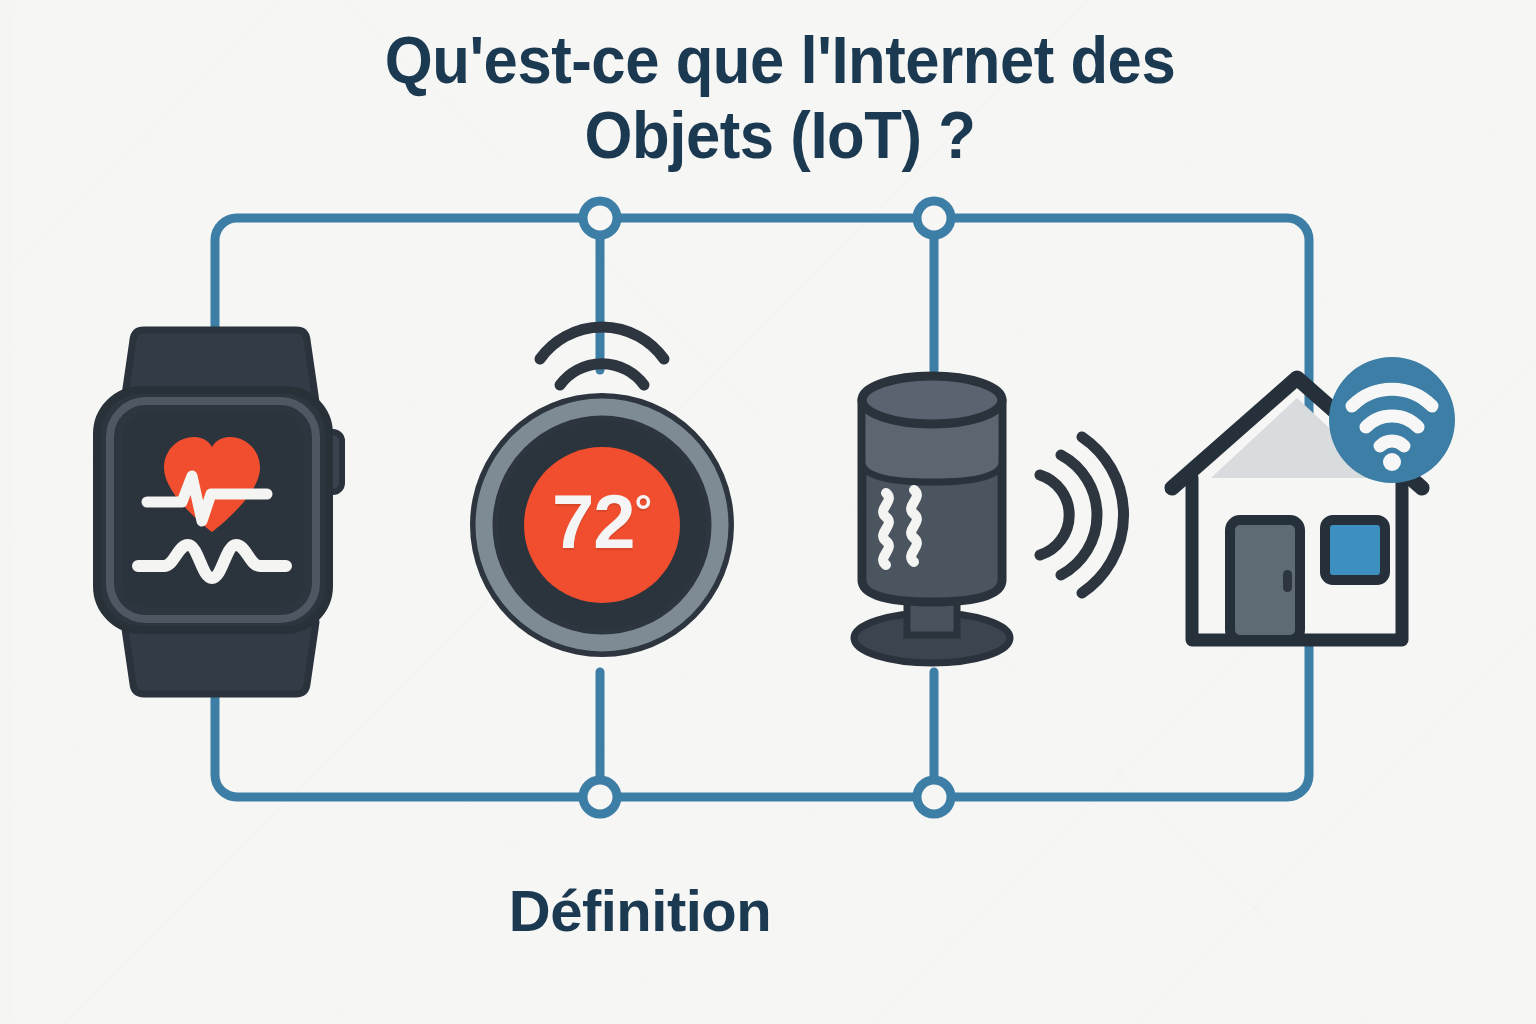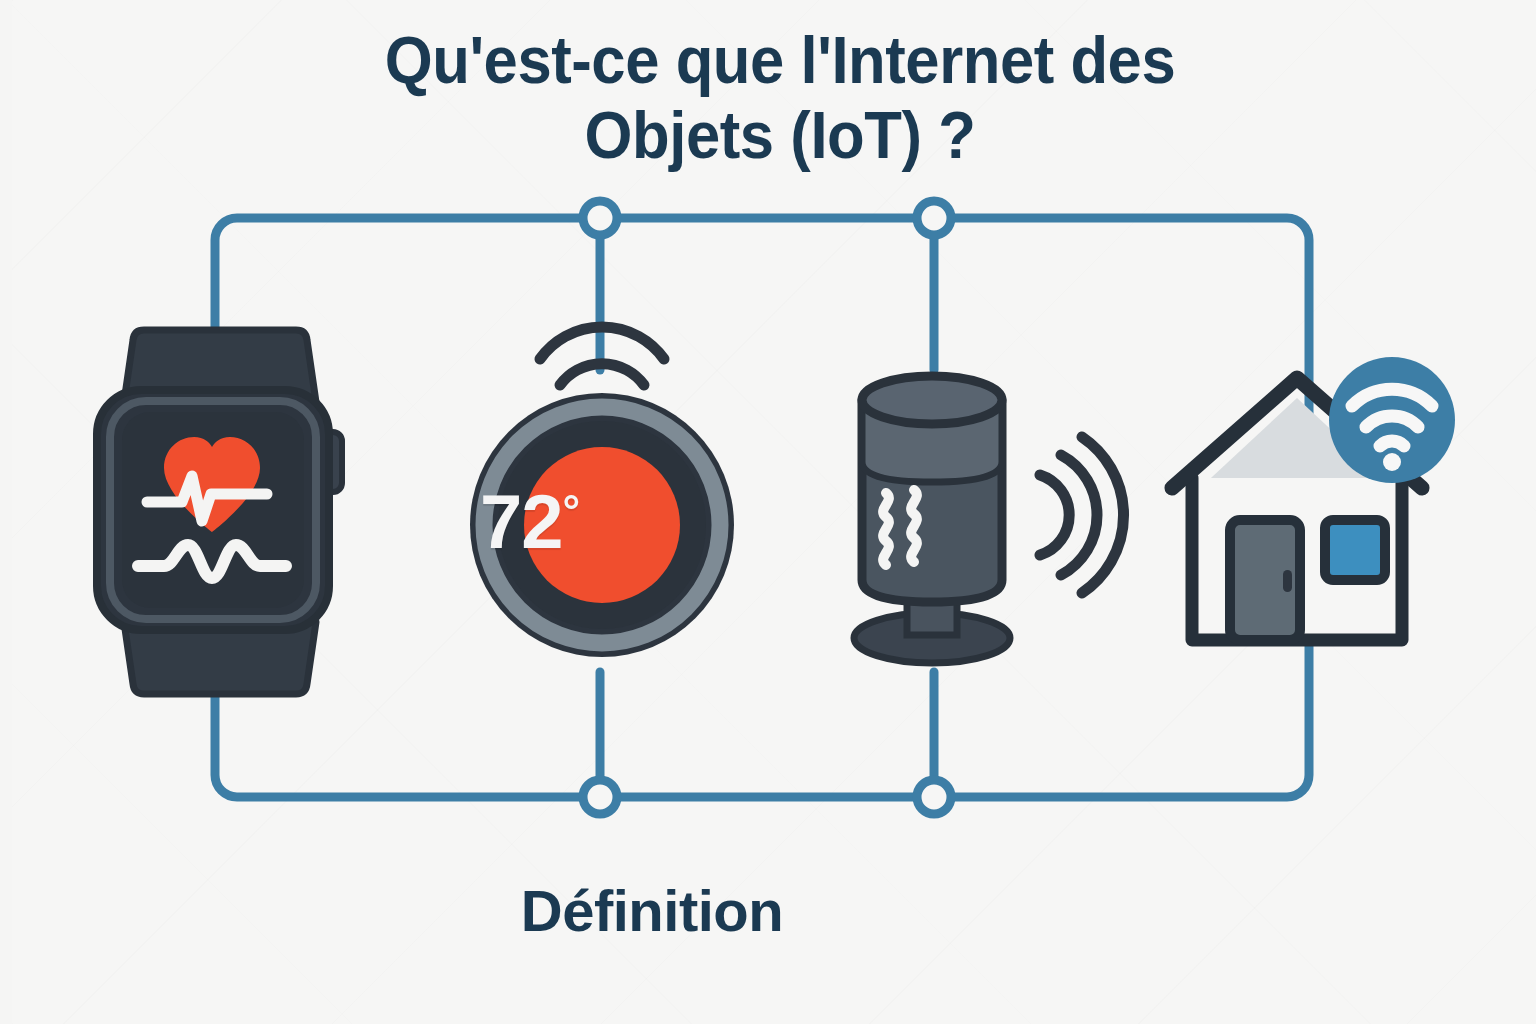--- a/index.html
+++ b/index.html
@@ -39,21 +39,21 @@
     font-weight:bold;
     line-height:1.12;
     letter-spacing:-0.5px;
     font-family:"Liberation Sans", sans-serif;
     transform:scaleX(0.92);
     transform-origin:center top;
     white-space:pre-line;
   }
   #caption {
     position:absolute;
-    left:12px; top:877px;
+    left:0; top:877px;
     width:1256px;
     text-align:center;
     color:#1b3a52;
     font-size:58px;
     font-weight:bold;
     letter-spacing:-0.5px;
     font-family:"Liberation Sans", sans-serif;
   }
 
   
@@ -65,21 +65,21 @@
   }
   svg.layer.net   { z-index:1; }
   svg.layer.icons { z-index:2; }
 
   
   #temp-label {
     position:absolute;
     z-index:3;
     left:468px; top:478px;
     width:244px;
-    text-align:left;
+    text-align:center;
     color:#f5f5f5;
     font-size:76px;
     font-weight:bold;
     font-family:"Liberation Sans", sans-serif;
     letter-spacing:-1px;
     text-shadow:0 2px 1px rgba(0,0,0,0.10);
     pointer-events:none;
   }
   #temp-label .deg {
     font-size:44px;

